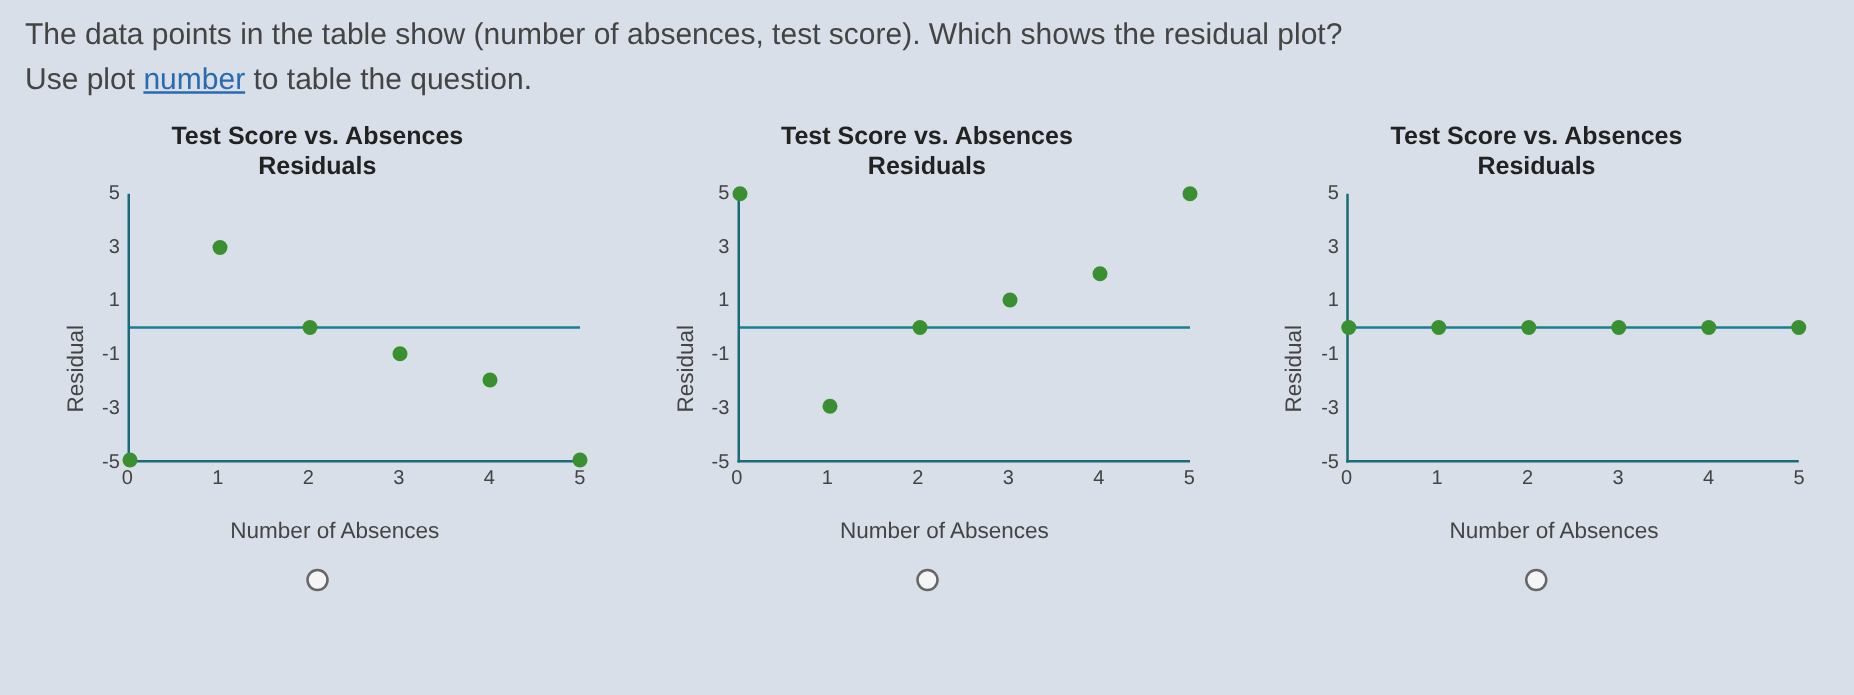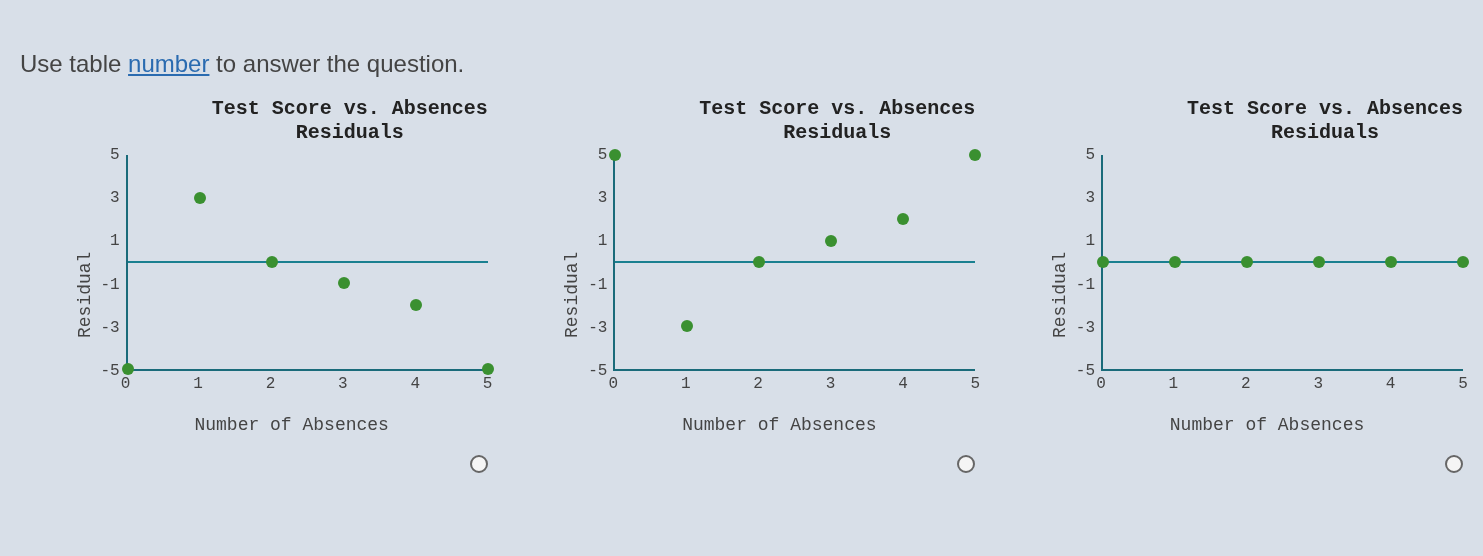--- a/index.html
+++ b/index.html
@@ -24,22 +24,21 @@
     }
     .charts-row {
       display: flex;
       gap: 20px;
       margin-top: 15px;
     }
     .chart-panel {
       flex: 1;
       display: flex;
       flex-direction: column;
-      align-items: flex-end;
-      font-family: Liberation Mono, monospace;
+      align-items: center;
     }
     .chart-title {
       font-size: 20px;
       font-weight: bold;
       color: #222;
       text-align: center;
       line-height: 1.2;
       margin-bottom: 10px;
     }
     .chart-area {
@@ -123,22 +122,22 @@
       border: 2px solid #666;
       border-radius: 50%;
       background: #f5f5f5;
       cursor: pointer;
     }
   </style>
 </head>
 <body>
 
 <div class="question-text">
-  <br>
-  <span>Use table </span><span class="link">number</span><span> to answer the question.</span>
+  <span>The data points in the table show (number of absences, test score). Which shows the residual plot?</span><br>
+  <span>Use plot </span><span class="link">number</span><span> to table the question.</span>
 </div>
 
 <div class="charts-row">
 
 <div class="chart-panel">
       <div class="chart-title"><span>Test Score vs. Absences</span><br><span>Residuals</span></div>
       <div class="chart-area">
         <div class="ylabel">Residual</div>
         <div class="axis-wrap">
           <div class="plot-row">

